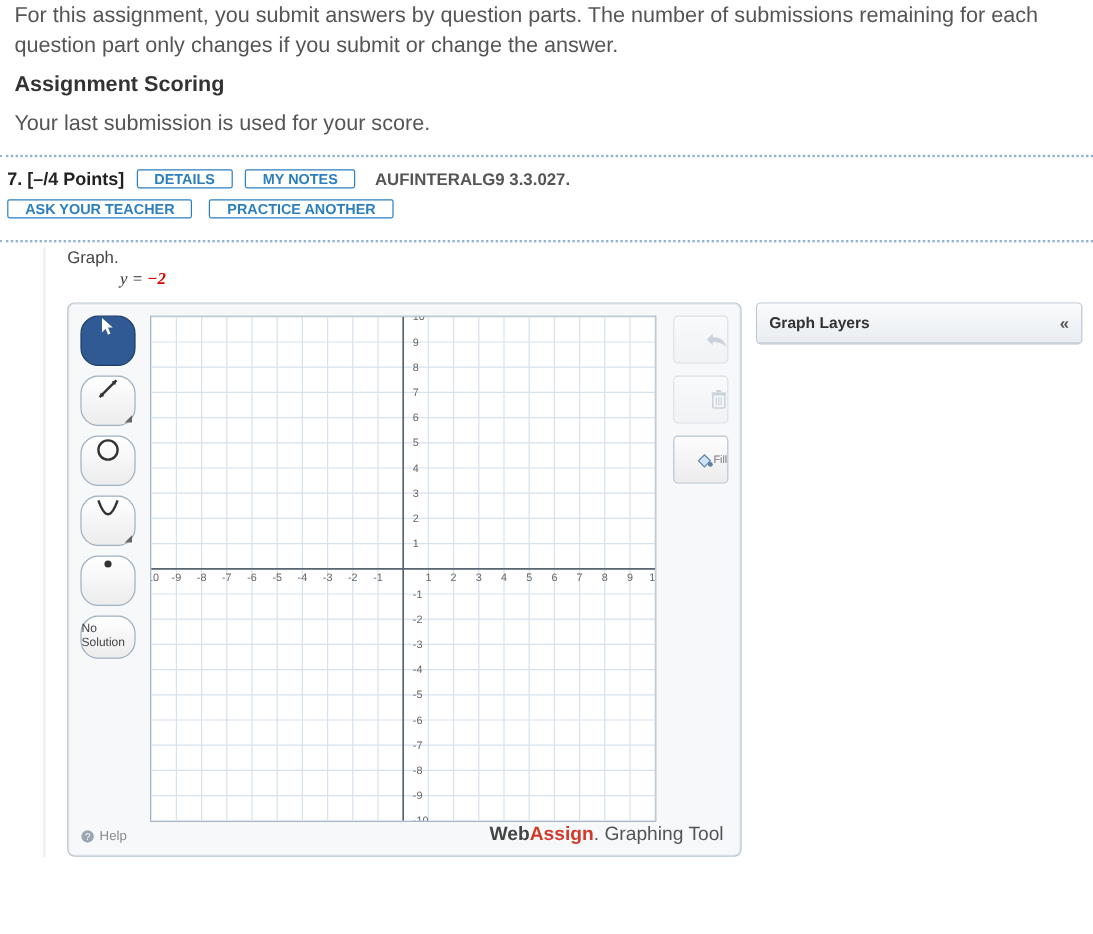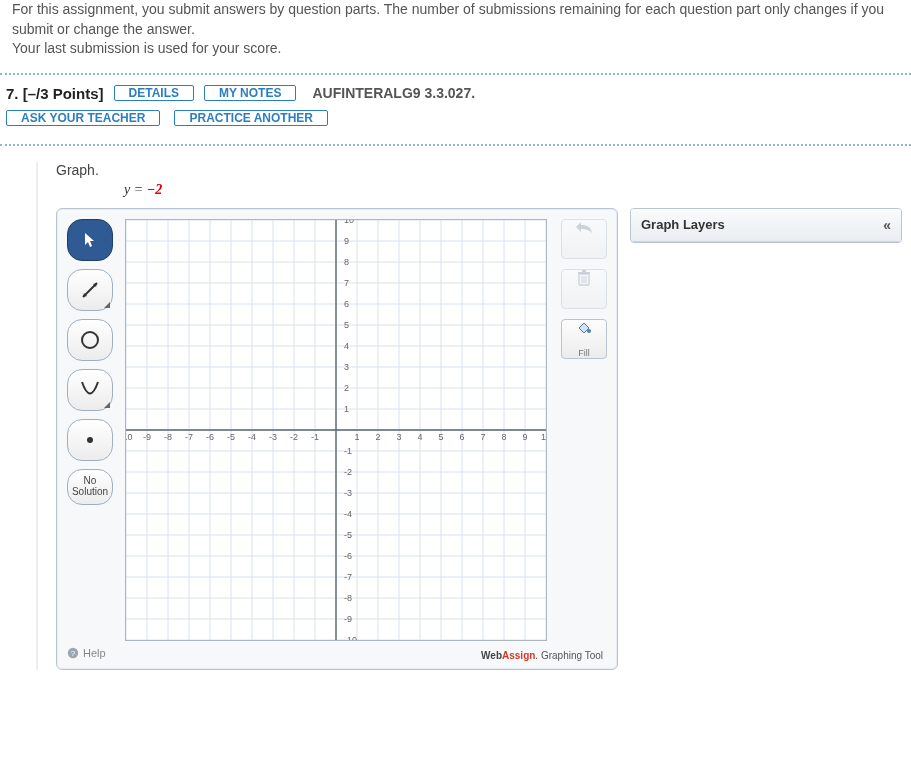--- a/index.html
+++ b/index.html
@@ -1,70 +1,71 @@
 <!DOCTYPE html>
 <html><head>
 <meta charset="utf-8">
 <style>
   html,body{margin:0;padding:0;font-family:Arial,Helvetica,sans-serif;font-size:14px;color:#333;background:#fff}
   .page{width:911px;min-height:778px;position:relative;}
-  .intro{padding:0 12px 6px 12px;color:#555;font-size:14px;line-height:1.4}
+  .intro{padding:0 12px 6px 12px;color:#555;font-size:18px;line-height:1.4}
   .intro strong{color:#333;font-weight:bold;display:block;margin:8px 0 6px 0}
   .divider-dots{border-bottom:2px dotted #8cb4d6;height:0;margin:8px 0 0 0}
   .qhdr{display:flex;align-items:center;gap:10px;padding:10px 6px 8px 6px;flex-wrap:wrap}
   .qnum{font-weight:bold;color:#222;font-size:15px}
   .btn-link{border:1.5px solid #2b7fbf;color:#2b7fbf;background:#fff;padding:0 14px;font-size:12px;font-weight:bold;cursor:pointer;border-radius:2px}
   .qref{color:#555;font-size:14px;font-weight:bold;margin-left:6px}
   .row2{display:flex;gap:14px;padding:0 6px 10px 6px}
   .qcontent{border-left:2px solid #eee;margin-left:36px;padding-left:18px}
-  .prompt{color:#444;margin:16px 0 4px 0}
-  .equation{margin:4px 0 10px 68px;font-style:italic;font-family:"Times New Roman",serif}
+  .prompt{color:#444;margin:4px 0 4px 0}
+  .equation{margin:4px 0 10px 44px;font-style:italic;font-family:"Times New Roman",serif}
   .equation .neg{color:#d00;font-weight:bold}
   
   .gt-outer{display:flex;align-items:flex-start;gap:12px}
   .gt-frame{width:560px;height:460px;border:1px solid #b8c4d0;border-radius:6px;background:#f6f8fa;position:relative;box-shadow:inset 0 0 0 1px #e6ecf2}
   .gt-toolbar{position:absolute;left:10px;top:10px;width:48px;display:flex;flex-direction:column;gap:8px}
-  .tool{width:44px;height:40px;border:1px solid #9fb0c0;border-radius:15px;background:linear-gradient(#ffffff,#ececec);display:flex;align-items:center;justify-content:center;cursor:pointer;font-size:12px;color:#444;position:relative}
+  .tool{width:44px;height:40px;border:1px solid #9fb0c0;border-radius:15px;background:linear-gradient(#ffffff,#ececec);display:flex;align-items:flex-start;justify-content:center;cursor:pointer;font-size:12px;color:#444;position:relative}
   .tool.selected{background:#2f5a93;border-color:#1f3e68;color:#fff}
   .tool .corner-tri{position:absolute;right:2px;bottom:2px;width:0;height:0;border-left:6px solid transparent;border-bottom:6px solid #666}
   .tool.nosol{height:34px;font-size:10px;line-height:1.05;text-align:center;flex-direction:column}
   .gt-sidebar{position:absolute;right:10px;top:10px;width:46px;display:flex;flex-direction:column;gap:10px}
-  .sidebtn{width:44px;height:38px;border:1px solid #b8c4d0;border-radius:4px;background:linear-gradient(#fdfdfd,#ececec);display:flex;flex-direction:column;align-items:center;justify-content:space-between;cursor:pointer;font-size:9px;color:#777}
+  .sidebtn{width:44px;height:38px;border:1px solid #b8c4d0;border-radius:4px;background:linear-gradient(#fdfdfd,#ececec);display:flex;flex-direction:row;align-items:center;justify-content:flex-end;cursor:pointer;font-size:9px;color:#777}
   .sidebtn.disabled{opacity:.45;cursor:default}
   .gt-canvas{position:absolute;left:68px;top:10px;width:420px;height:420px;background:#fff;border:1px solid #aab6c2}
   .gt-help{position:absolute;left:10px;bottom:10px;font-size:11px;color:#888;display:flex;align-items:center;gap:4px;cursor:pointer}
-  .gt-brand{position:absolute;right:14px;bottom:8px;font-size:10px;color:#555}
+  .gt-brand{position:absolute;right:14px;bottom:8px;font-size:16px;color:#555}
   .gt-brand .wa{font-weight:bold;color:#444}
   .gt-brand .assign{color:#cf3a2a;font-weight:bold}
   
   .axis-label{font:9px Arial;fill:#666}
   
   .layers{width:270px;border:1px solid #b8c4d0;border-radius:4px;overflow:hidden;background:#eab308}
   .layers-hdr{background:linear-gradient(#fafbfc,#e9edf1);border-bottom:1px solid #cdd6df;padding:8px 10px;display:flex;align-items:center;justify-content:space-between;cursor:pointer}
   .layers-hdr .title{font-weight:bold;color:#333;font-size:13px}
   .layers-hdr .chev{font-size:14px;color:#555;font-weight:bold}
   .layers-body{padding:10px 12px;font-size:12px;color:#555;background:#f3f5f7;line-height:1.4}
   
   svg{display:block}
 </style>
 </head>
 <body>
 <div class="page">
 
 <div class="intro">
   <div>For this assignment, you submit answers by question parts. The number of submissions remaining for each question part only changes if you submit or change the answer.</div>
+  <strong>Assignment Scoring</strong>
   <div>Your last submission is used for your score.</div>
 </div>
 
 <div class="divider-dots"></div>
 
 <div class="qhdr">
   <span class="qnum">
     <span>7.</span>
-    <span>[–/3 Points]</span>
+    <span>[–/4 Points]</span>
   </span>
   <button class="btn-link">DETAILS</button>
   <button class="btn-link">MY NOTES</button>
   <span class="qref">AUFINTERALG9 3.3.027.</span>
 </div>
 <div class="row2">
   <button class="btn-link">ASK YOUR TEACHER</button>
   <button class="btn-link">PRACTICE ANOTHER</button>
 </div>
 

